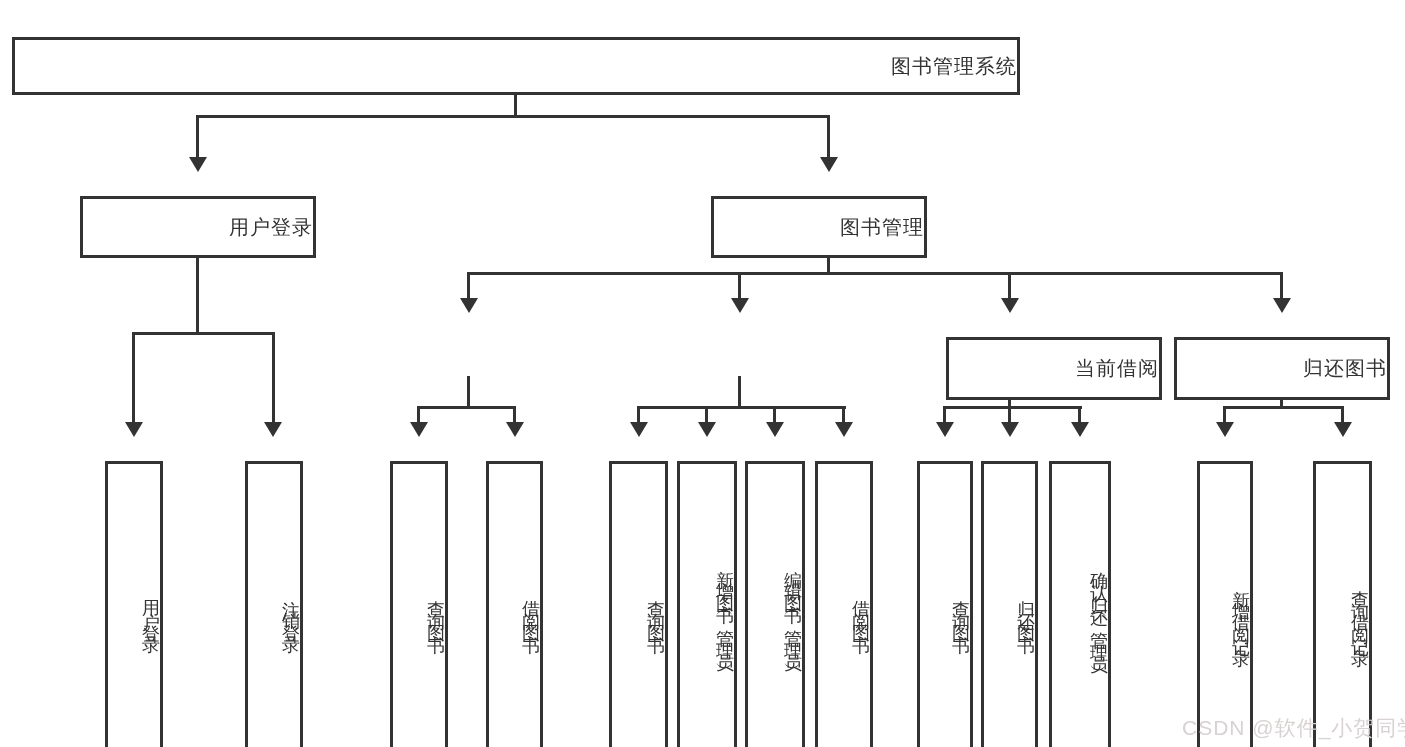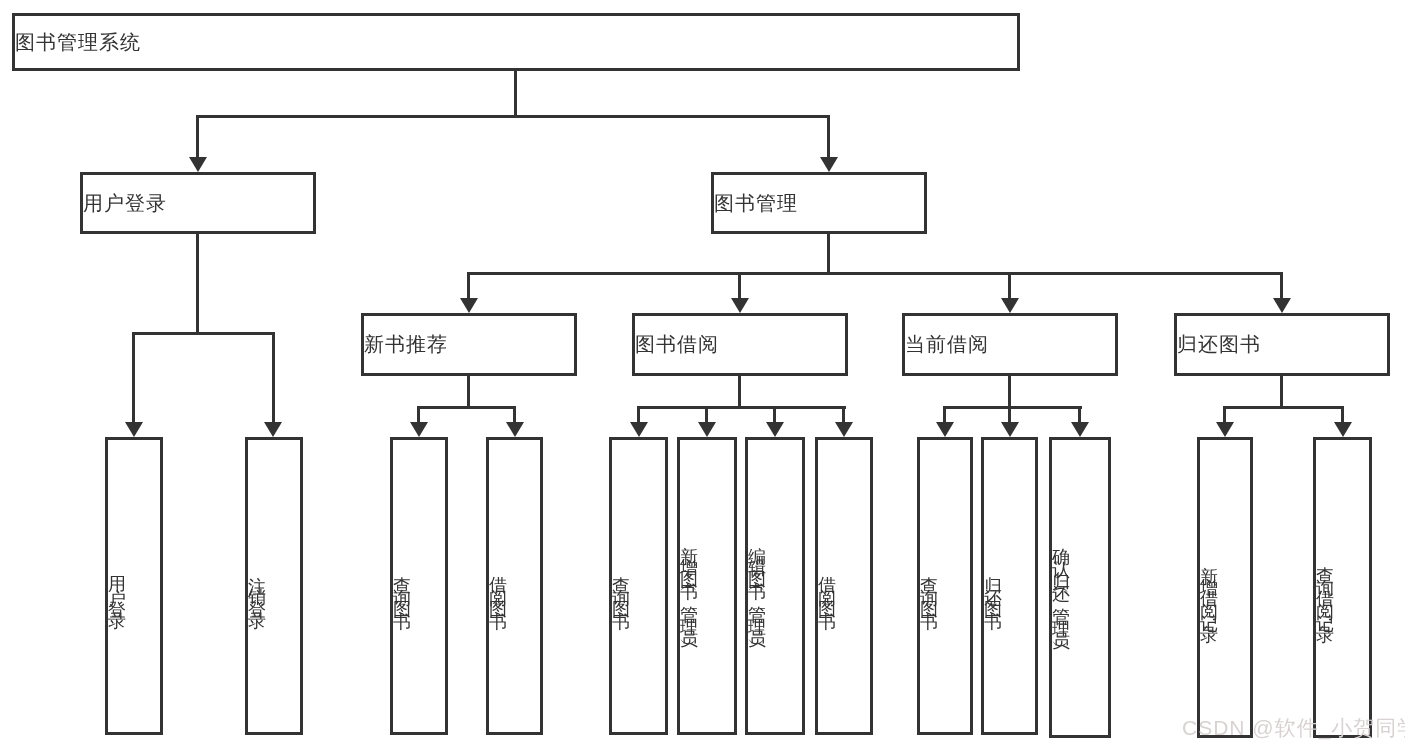--- a/index.html
+++ b/index.html
@@ -19,22 +19,23 @@
     font-family:"Liberation Sans","DejaVu Sans",sans-serif;
   }
   .node{
     position:absolute;
     box-sizing:border-box;
     background:var(--node-bg);
     border:3px solid var(--node-border);
     color:var(--text);
     display:flex;
     align-items:center;
-    justify-content:flex-start;
+    justify-content:flex-end;
     text-align:center;
+    margin-top:24px;
   }
   .node.h span{
     font-size:20px;
     letter-spacing:1px;
     white-space:nowrap;
   }
   .node.v span{
     writing-mode:vertical-lr;
     text-orientation:mixed;
     font-size:18px;
@@ -129,27 +130,21 @@
     <span>图书管理系统</span>
   </div>
 
   <div class="node h" style="left:80px;top:172px;width:236px;height:62px">
     <span>用户登录</span>
   </div>
   <div class="node h" style="left:711px;top:172px;width:216px;height:62px">
     <span>图书管理</span>
   </div>
 
-  <div class="node h" style="left:361px;top:313px;width:216px;height:63px">
-    <span>新书推荐</span>
-  </div>
-  <div class="node h" style="left:632px;top:313px;width:216px;height:63px">
-    <span>图书借阅</span>
-  </div>
-  <div class="node h" style="left:902px;top:313px;width:216px;height:63px">
+  <div class="node h" style="left:946px;top:313px;width:216px;height:63px">
     <span>当前借阅</span>
   </div>
   <div class="node h" style="left:1174px;top:313px;width:216px;height:63px">
     <span>归还图书</span>
   </div>
 
   <div class="node v" style="left:105px;top:437px;width:58px;height:298px">
     <span>用户登录</span>
   </div>
   <div class="node v" style="left:245px;top:437px;width:58px;height:298px">

